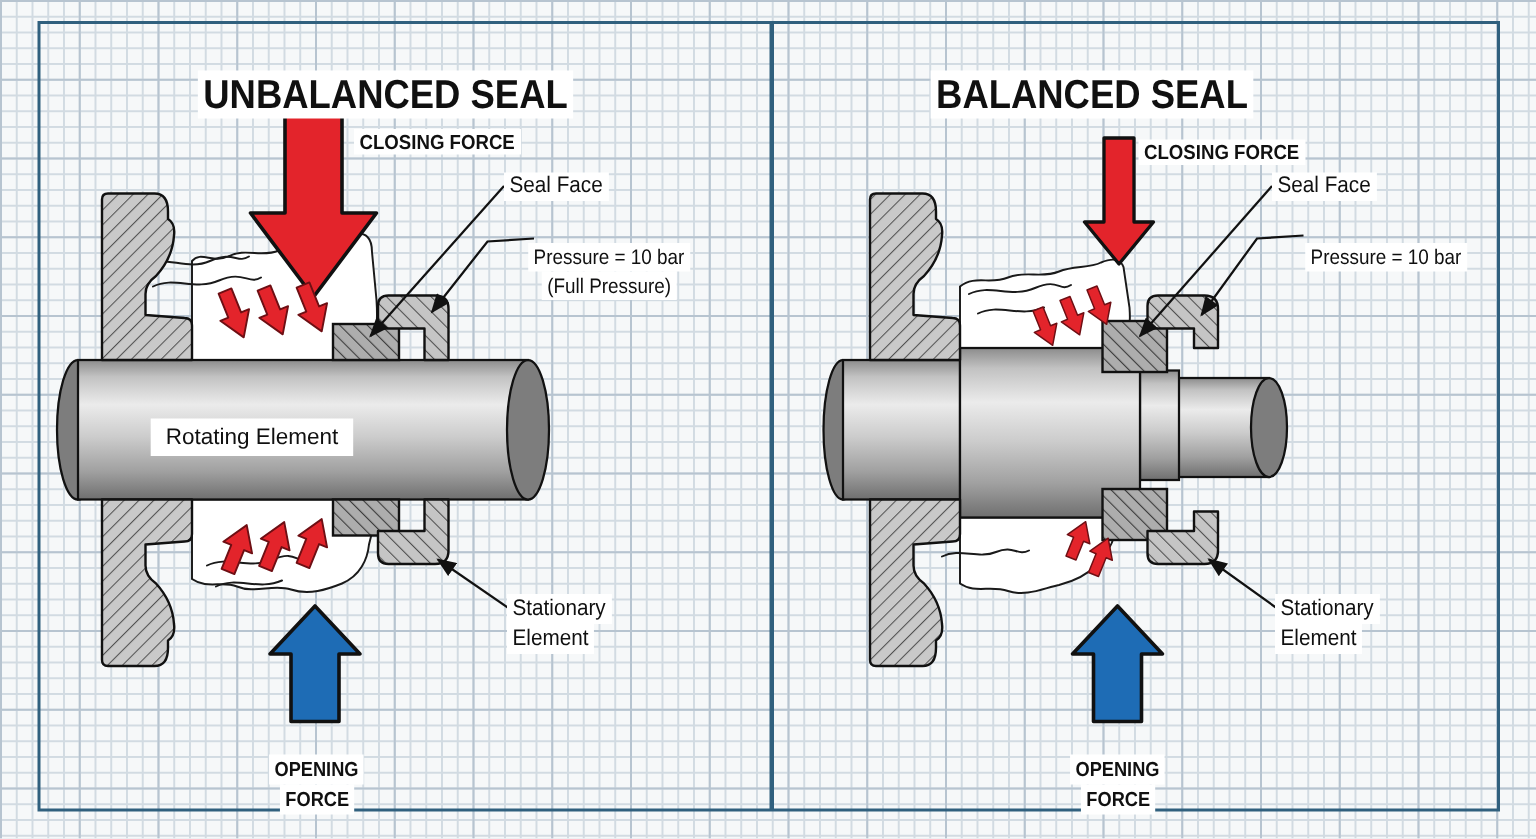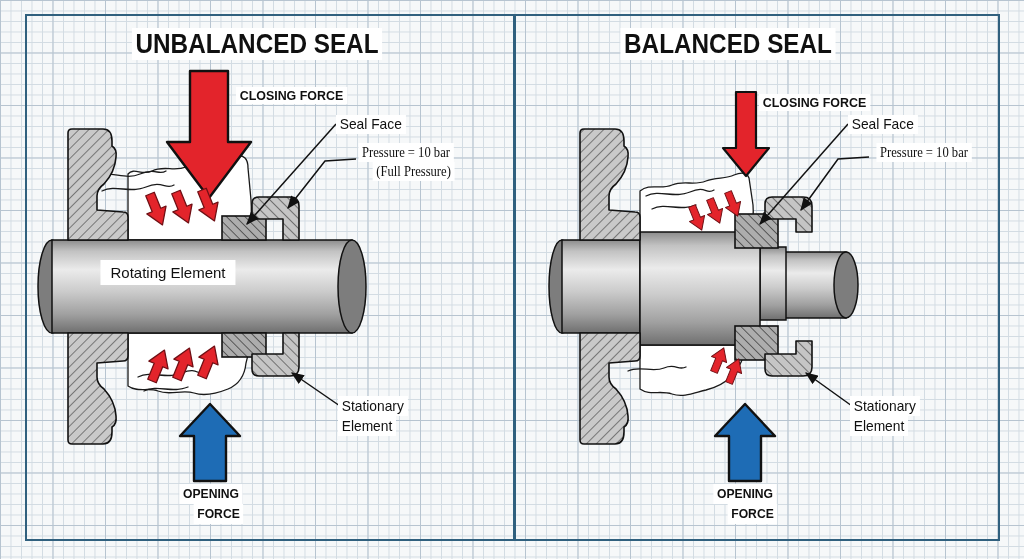--- a/index.html
+++ b/index.html
@@ -11,29 +11,29 @@
       linear-gradient(90deg,#b7c4d0 1px, transparent 1px),
       linear-gradient(#d2dbe2 1px, transparent 1px),
       linear-gradient(90deg,#d2dbe2 1px, transparent 1px);
     background-size:52.5px 52.5px,52.5px 52.5px,10.5px 10.5px,10.5px 10.5px;
     font-family:"Liberation Sans",sans-serif;
   }
   .frame{position:absolute;left:25px;top:14px;width:971px;height:523px;border:2.5px solid #30607e;}
   .divider{position:absolute;left:513px;top:14px;width:3px;height:526px;background:#30607e;}
   .dwg{position:absolute;left:0;top:0;}
   .lbl{position:absolute;white-space:nowrap;color:#101010;line-height:1.12;}
-  .ctr{transform:translateX(-50%);text-align:right;}
+  .ctr{transform:translateX(-50%);text-align:center;margin-top:19px;}
   .box{background:#ffffff;padding:1px 4px;}
   .sqz{display:inline-block;transform:scaleX(0.9);transform-origin:center;}
   .sqzL{display:inline-block;transform:scaleX(0.92);transform-origin:left center;}
   .ttl{font-size:27px;font-weight:bold;letter-spacing:0px;}
   .force{font-size:13.5px;font-weight:bold;}
   .cap14{font-size:14px;}
   .cap15{font-size:15px;}
-  .pline{line-height:17px;font-family:Liberation Serif, serif;}
+  .pline{line-height:17px;}
   .sline{line-height:18px;}
 </style>
 </head>
 <body>
 
 <div class="canvas">
 
   <svg class="dwg" width="1024" height="559" viewBox="0 0 1024 559">
     <defs>
       <linearGradient id="shaftG" x1="0" y1="0" x2="0" y2="1">

